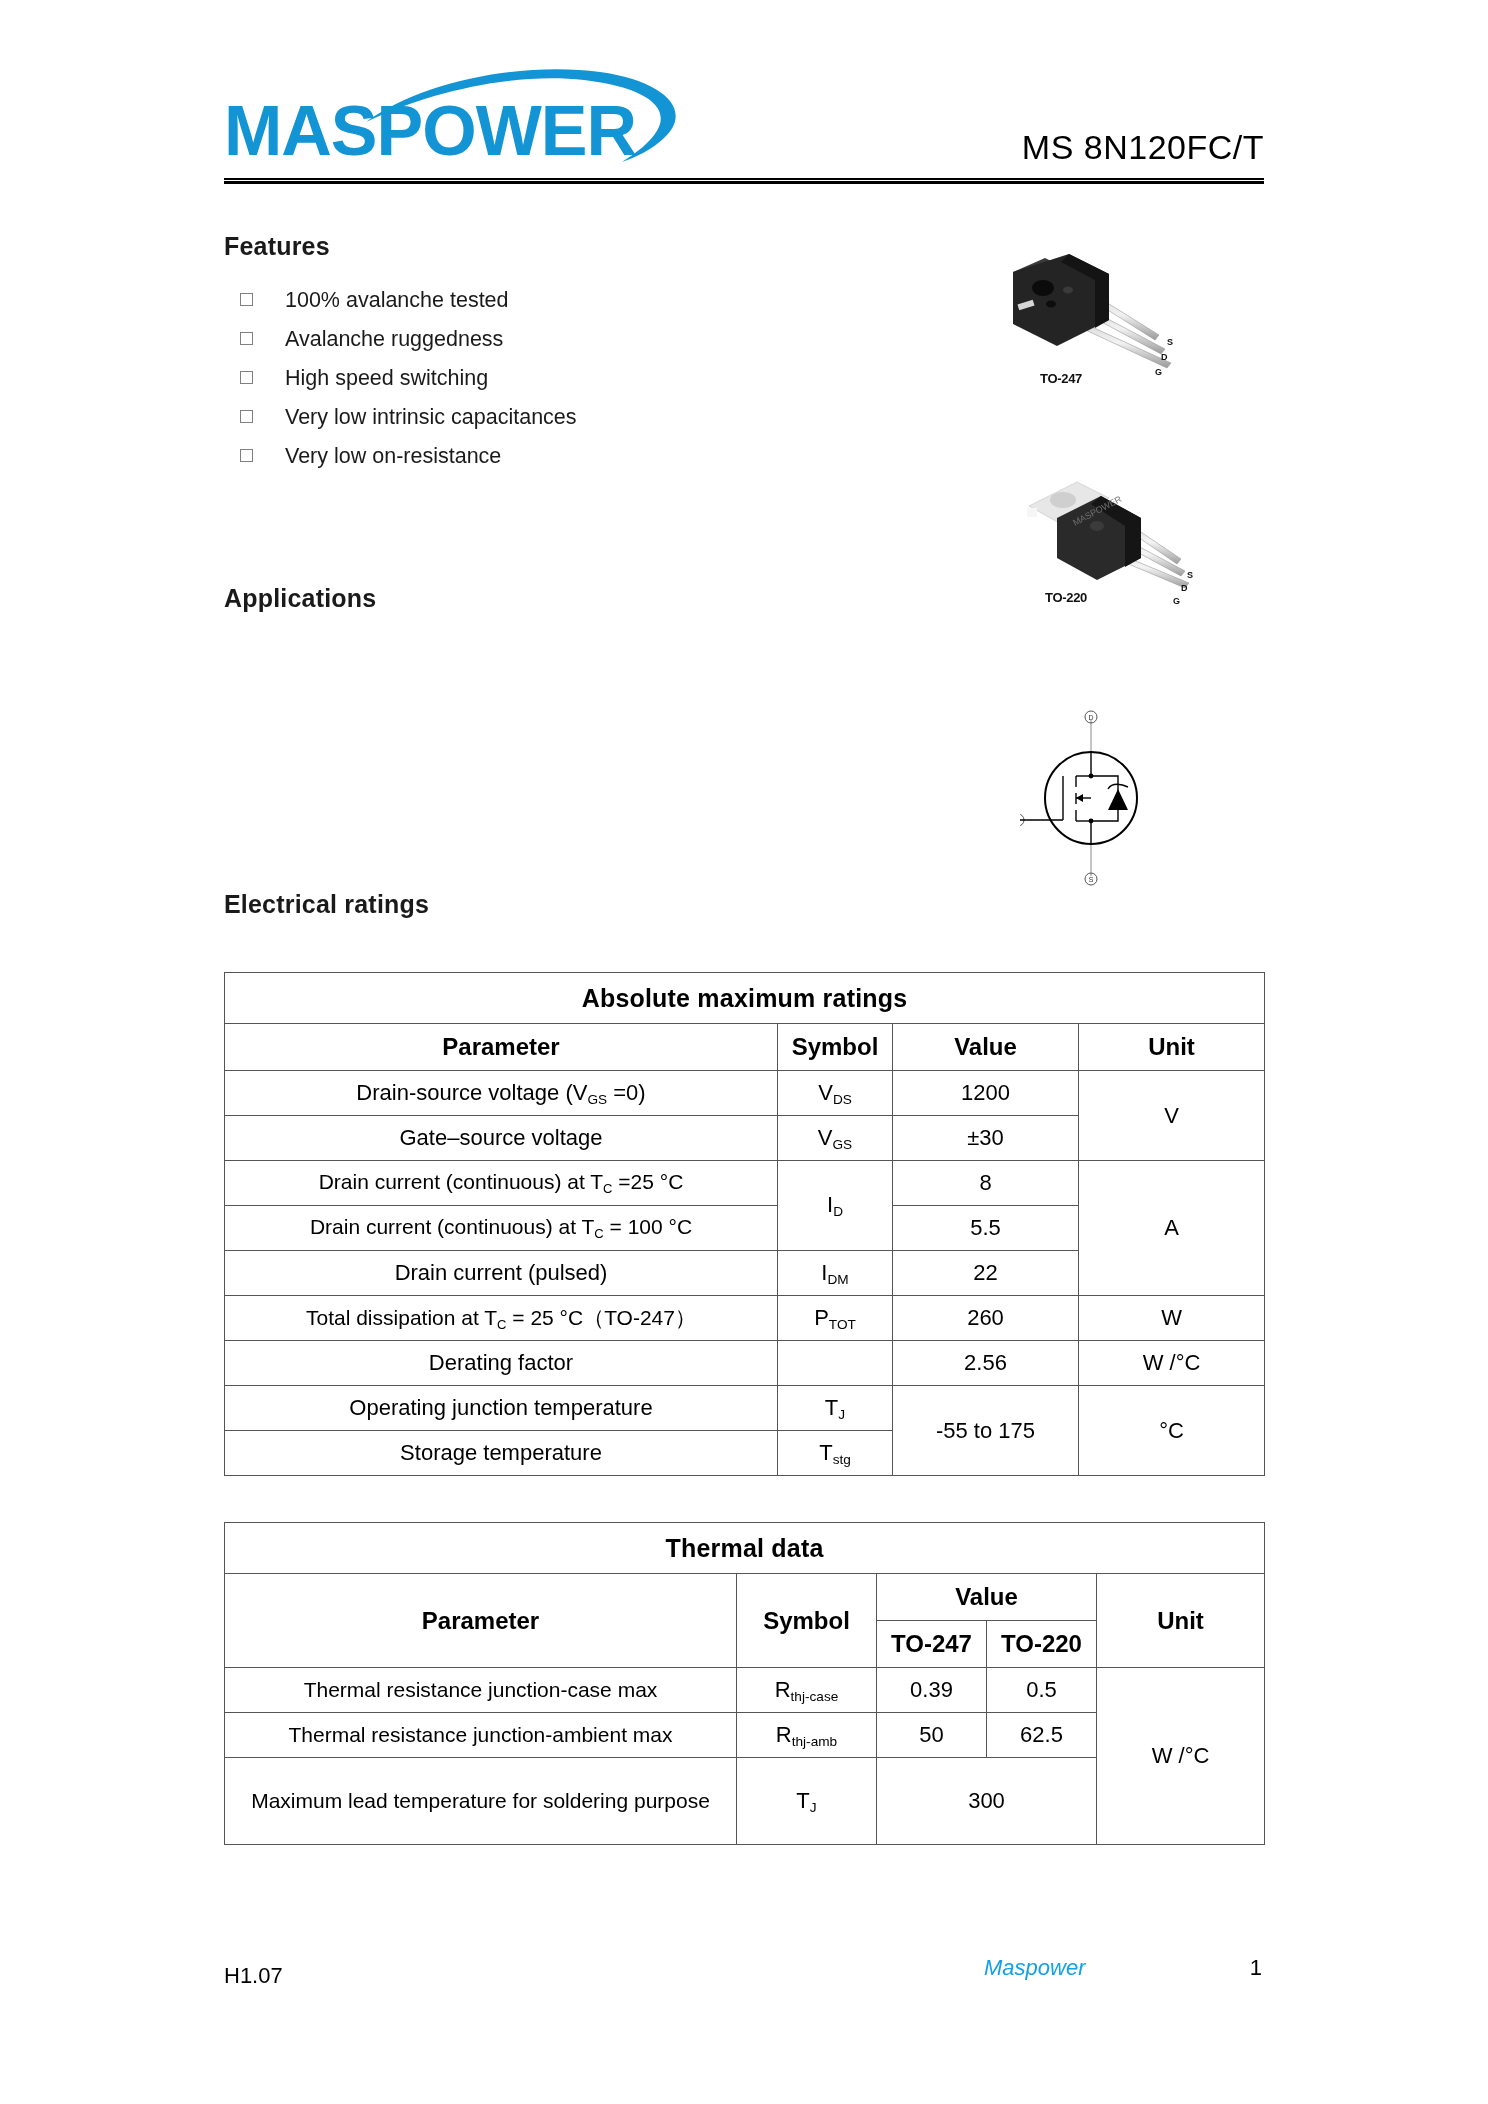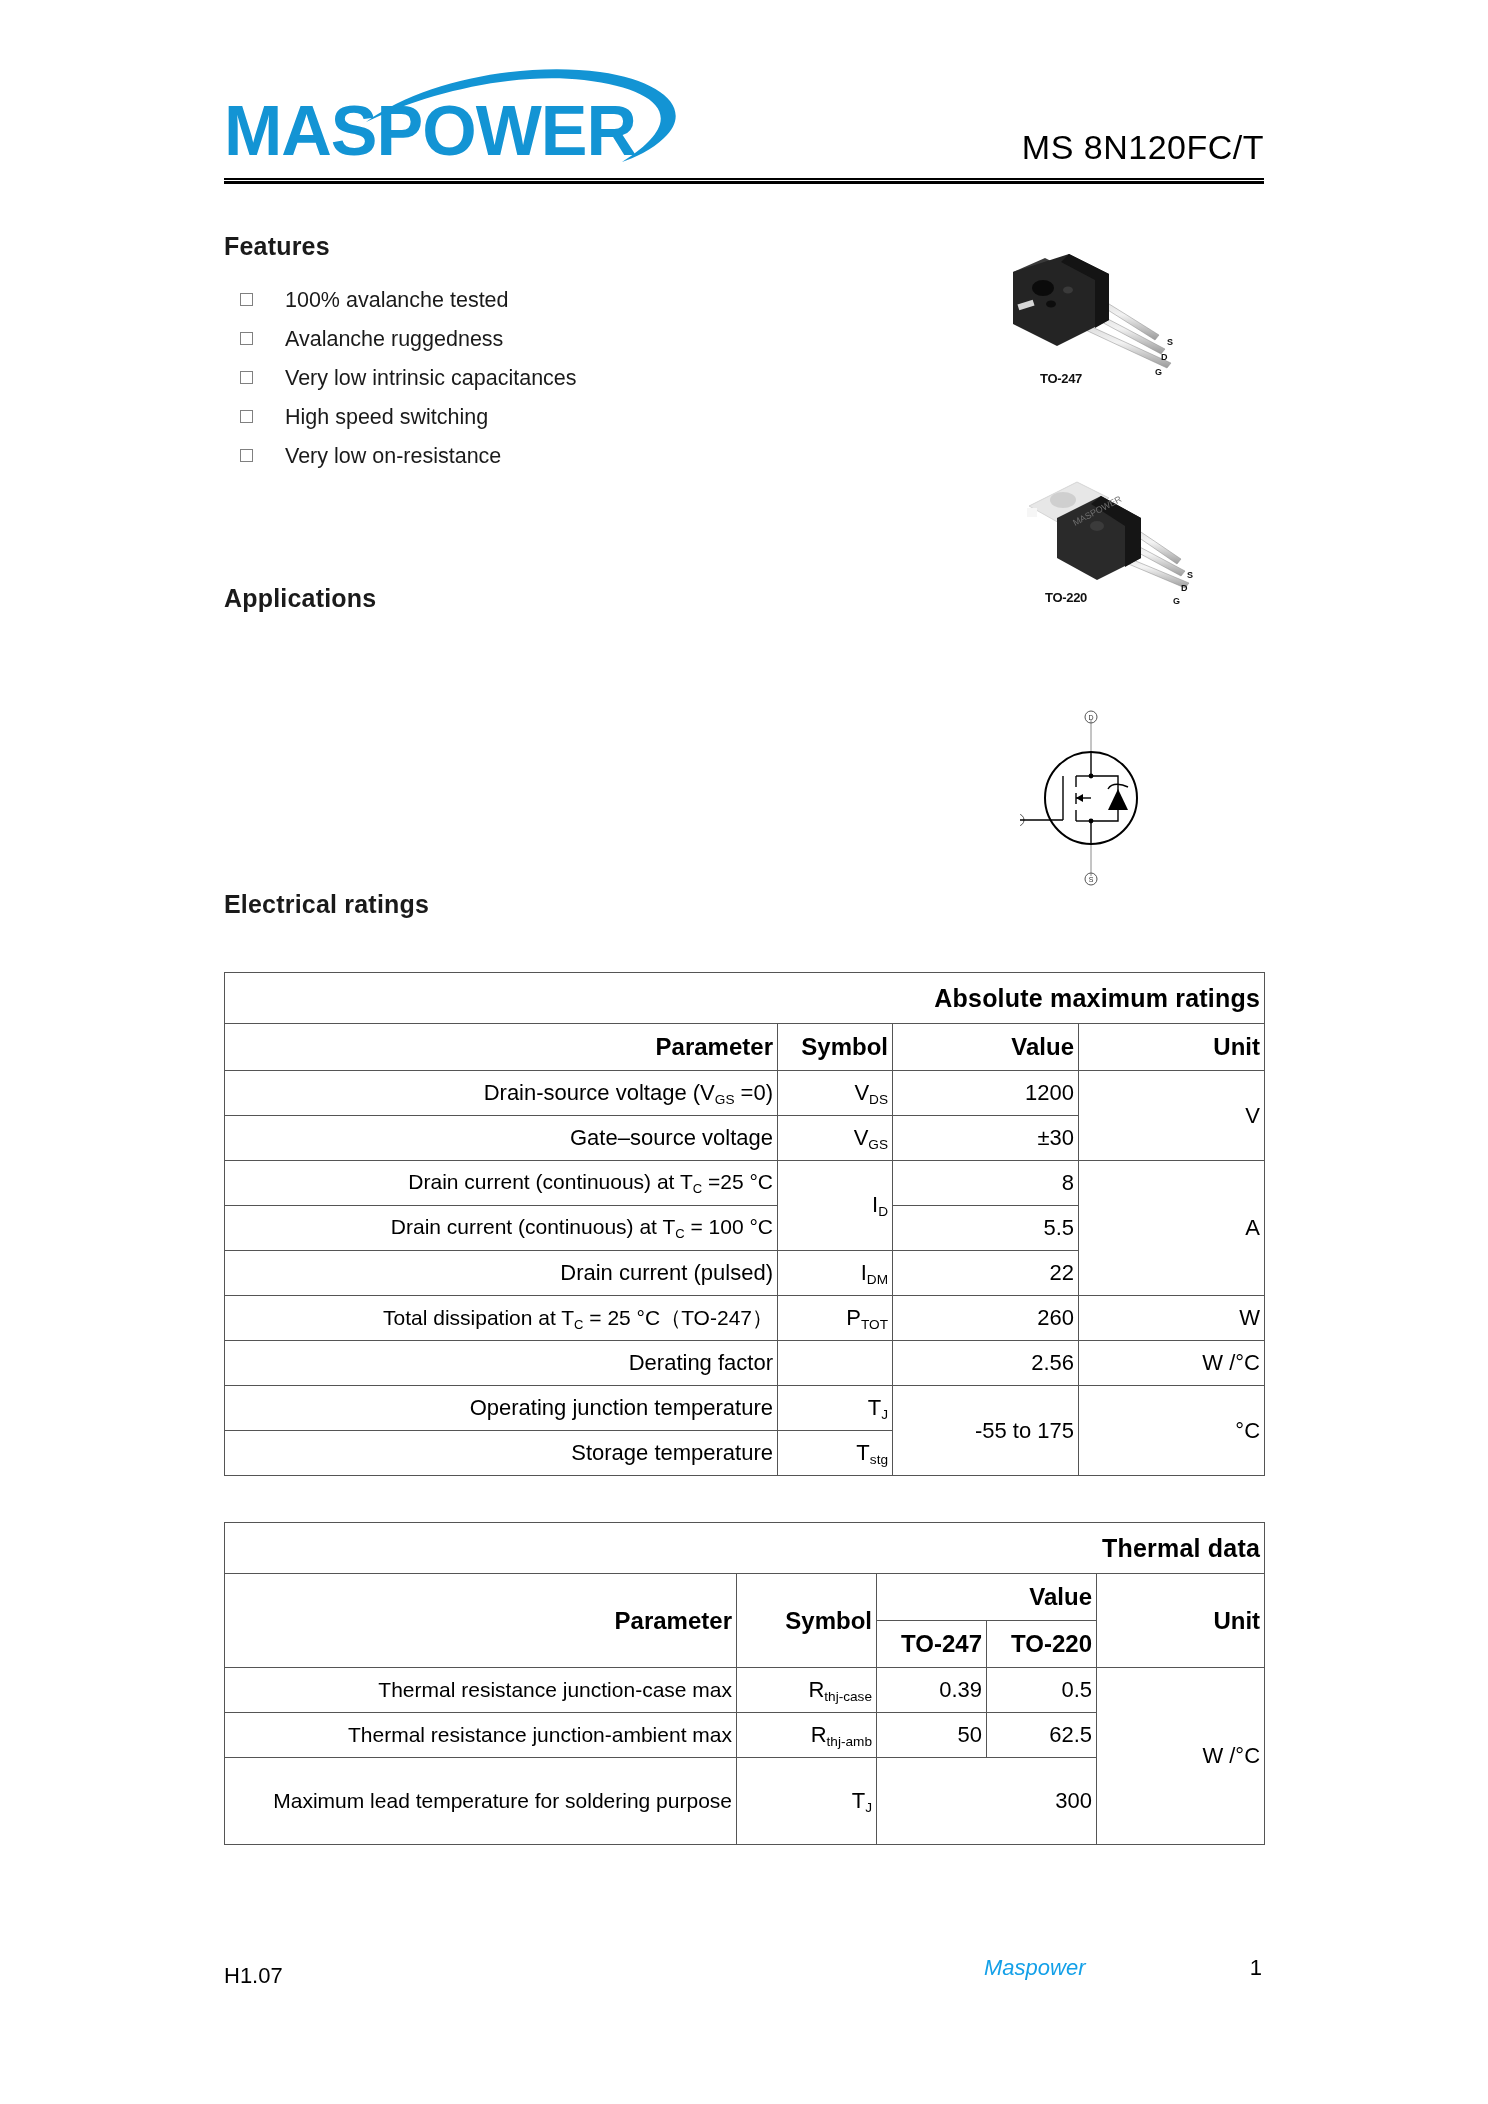--- a/index.html
+++ b/index.html
@@ -145,21 +145,21 @@
     left: 224px;
     width: 1040px;
     border-collapse: collapse;
     table-layout: fixed;
   }
   #tbl-abs { top: 972px; }
   #tbl-thermal { top: 1522px; padding-left: 42px; }
 
   table.dt td, table.dt th {
     border: 1.5px solid #555;
-    text-align: right;
+    text-align: center;
     vertical-align: middle;
     color: #000;
     font-weight: normal;
     padding: 0 4px;
   }
   .tbl-title {
     font-size: 25px !important;
     font-weight: bold !important;
     height: 50px;
     letter-spacing: 0.2px;
@@ -232,25 +232,25 @@
     <li>
         <span class="bullet-box"></span>
         <span class="bullet-label">100%  avalanche tested</span>
       </li>
     <li>
         <span class="bullet-box"></span>
         <span class="bullet-label">Avalanche ruggedness</span>
       </li>
     <li>
         <span class="bullet-box"></span>
-        <span class="bullet-label">Very low intrinsic capacitances</span>
+        <span class="bullet-label">High speed switching</span>
       </li>
     <li>
         <span class="bullet-box"></span>
-        <span class="bullet-label">High speed switching</span>
+        <span class="bullet-label">Very low intrinsic capacitances</span>
       </li>
     <li>
         <span class="bullet-box"></span>
         <span class="bullet-label">Very low on-resistance</span>
       </li>
   </ul>
 
   <div class="section-title" id="applications-title">Applications</div>
 
   <div class="pkg" id="pkg-to247">

